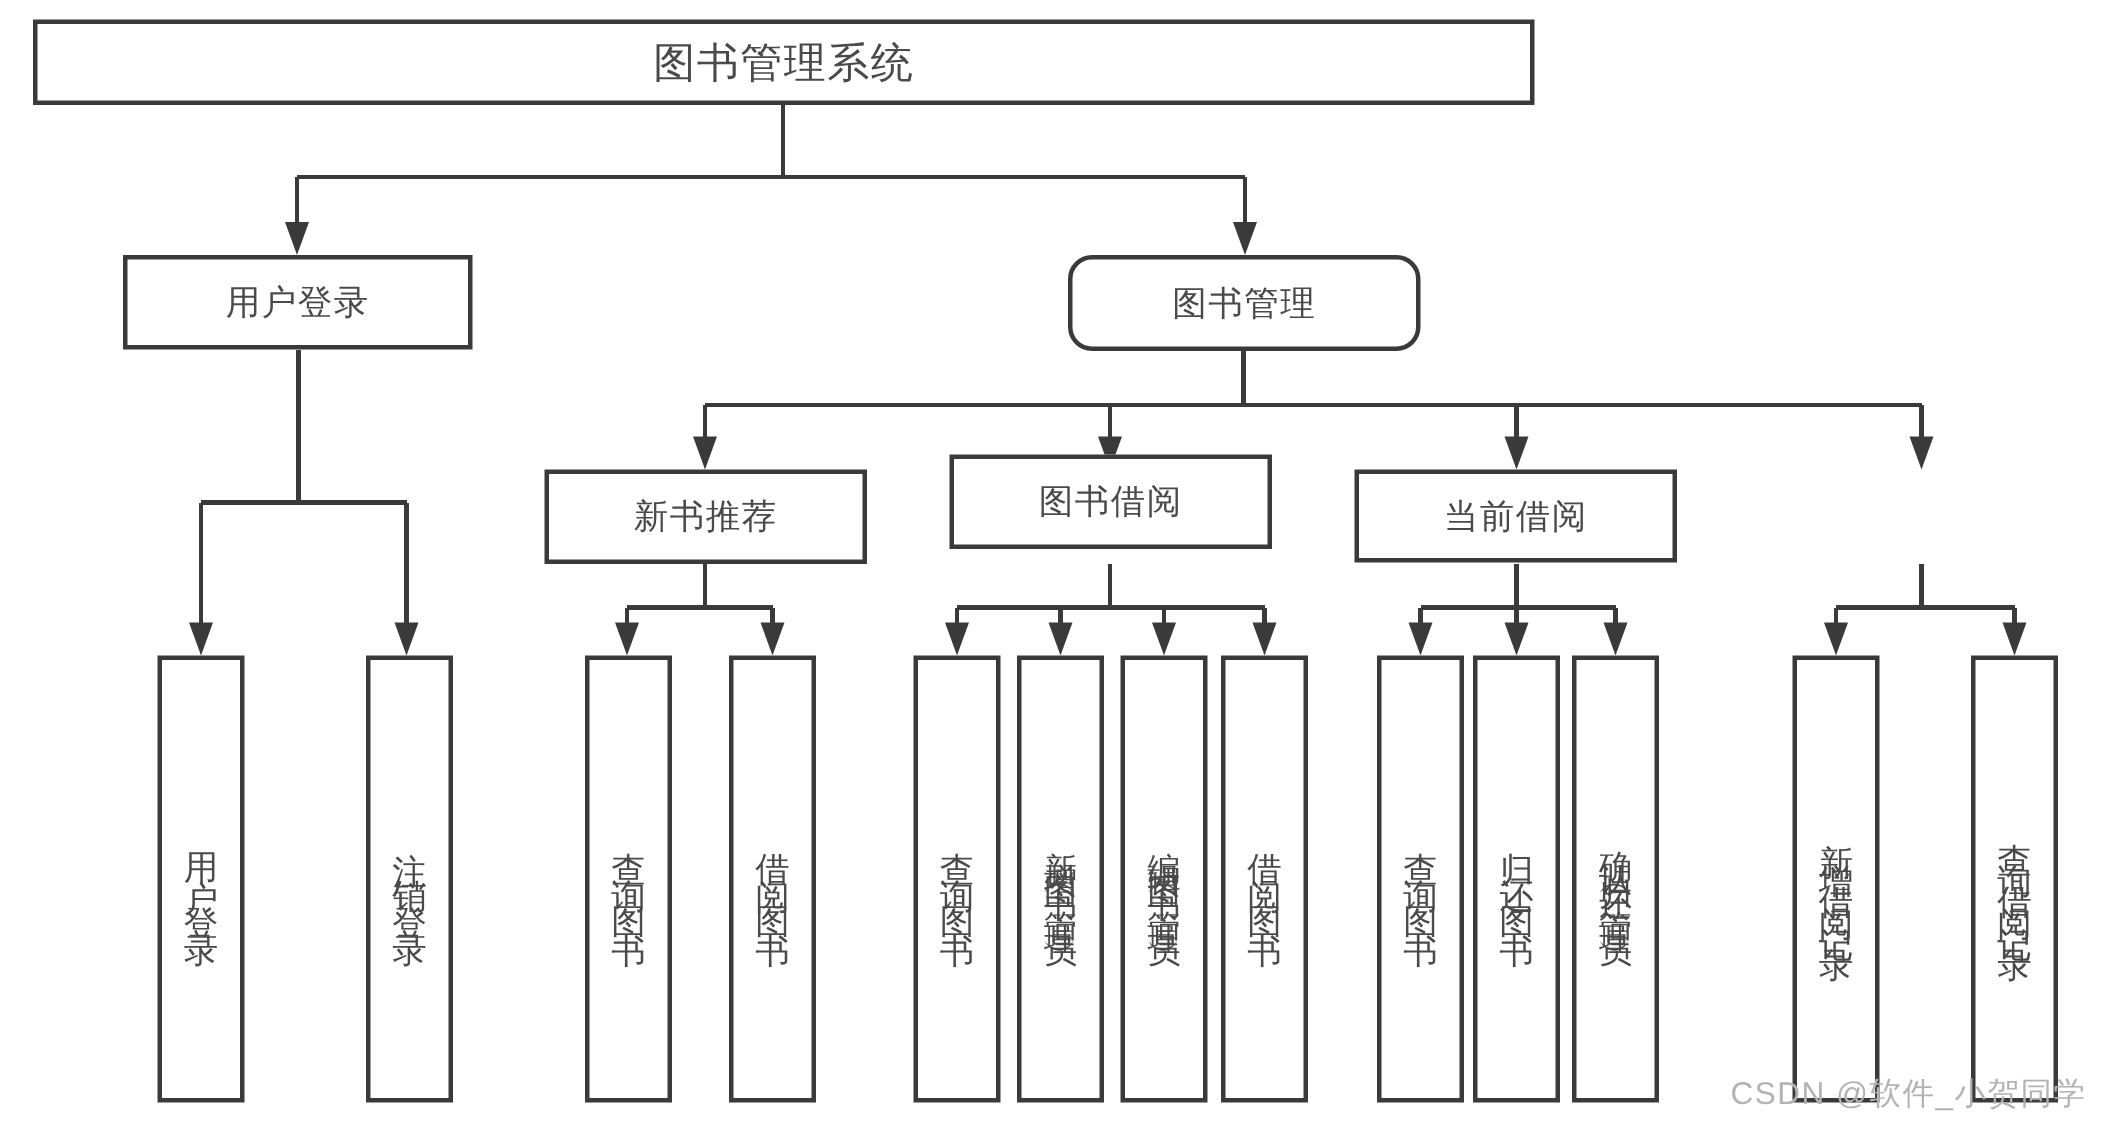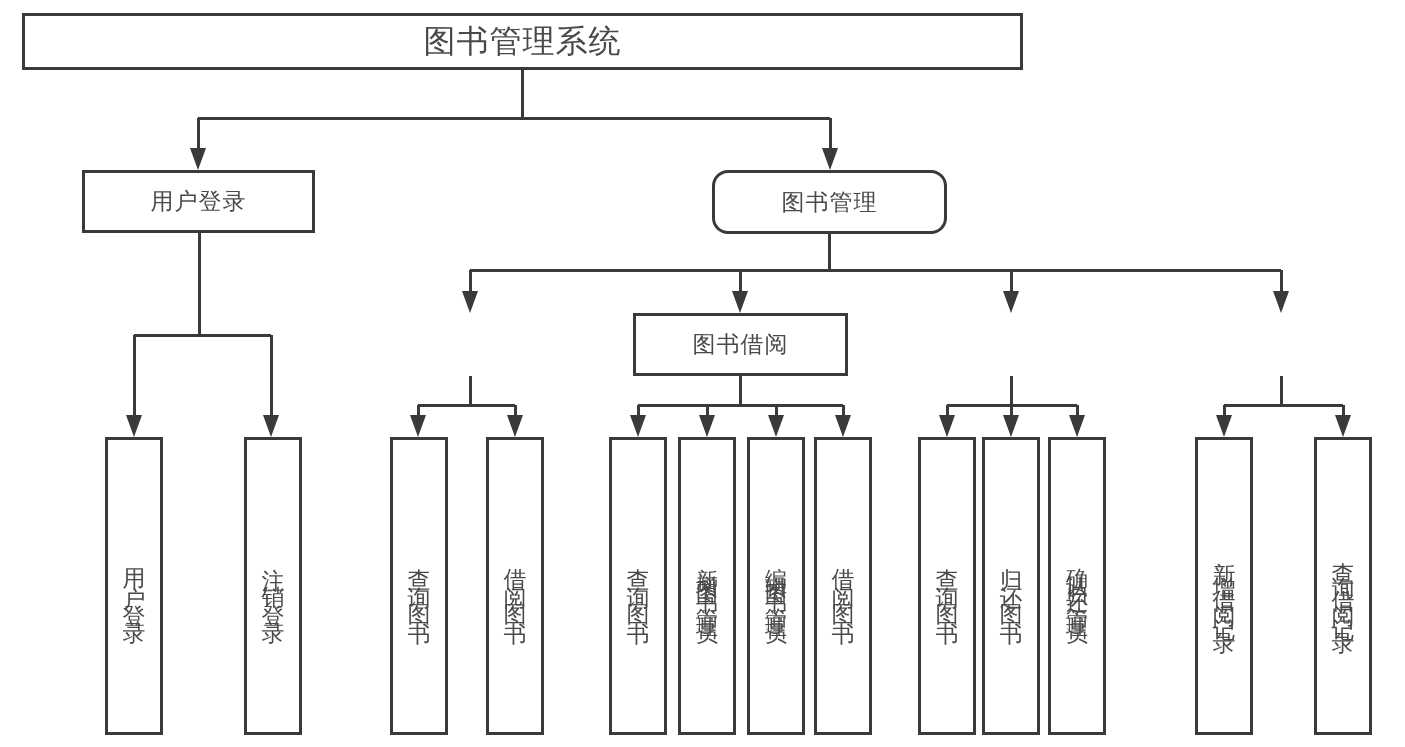--- a/index.html
+++ b/index.html
@@ -20,21 +20,21 @@
     position: absolute;
     box-sizing: border-box;
     border: 3px solid #3a3a3a;
     background: #ffffff;
     display: flex;
     align-items: center;
     justify-content: center;
     color: #4a4a4a;
   }
   .hnode { font-size: 23px; letter-spacing: 1px; }
-  .root  { font-size: 32px; }
+  .root  { font-size: 28px; }
   .leaf  { top: 437px; width: 58px; height: 298px; }
   .leaf-label {
     writing-mode: vertical-rl;
     text-orientation: mixed;
     font-size: 23px;
     letter-spacing: 18px;
     line-height: 1;
     color: #4a4a4a;
     white-space: nowrap;
   }
@@ -127,22 +127,28 @@
     <span>图书管理系统</span>
   </div>
 
   <div class="node hnode" style="left:82px; top:170px; width:233px; height:63px;">
     <span>用户登录</span>
   </div>
   <div class="node hnode" style="left:712px; top:170px; width:235px; height:64px;border-radius:16px;">
     <span>图书管理</span>
   </div>
 
-  <div class="node hnode" style="left:633px; top:313px; width:215px; height:63px;">
+  <div class="node hnode" style="left:363px; top:313px; width:215px; height:63px;">
+    <span>新书推荐</span>
+  </div>
+  <div class="node hnode" style="left:633px; top:303px; width:215px; height:63px;">
     <span>图书借阅</span>
+  </div>
+  <div class="node hnode" style="left:903px; top:313px; width:215px; height:62px;">
+    <span>当前借阅</span>
   </div>
 
   <div class="node leaf" style="left:105px;">
     <span class="leaf-label">用户登录</span>
   </div>
   <div class="node leaf" style="left:244px;">
     <span class="leaf-label">注销登录</span>
   </div>
 
   <div class="node leaf" style="left:390px;">
@@ -175,14 +181,15 @@
     <span class="leaf-label long">确认归还（管理员）</span>
   </div>
 
   <div class="node leaf" style="left:1195px;">
     <span class="leaf-label mid">新增借阅记录</span>
   </div>
   <div class="node leaf" style="left:1314px;">
     <span class="leaf-label mid">查询借阅记录</span>
   </div>
 
+  <div id="watermark">CSDN @软件_小贺同学</div>
 
 </div>
 
 </body></html>

